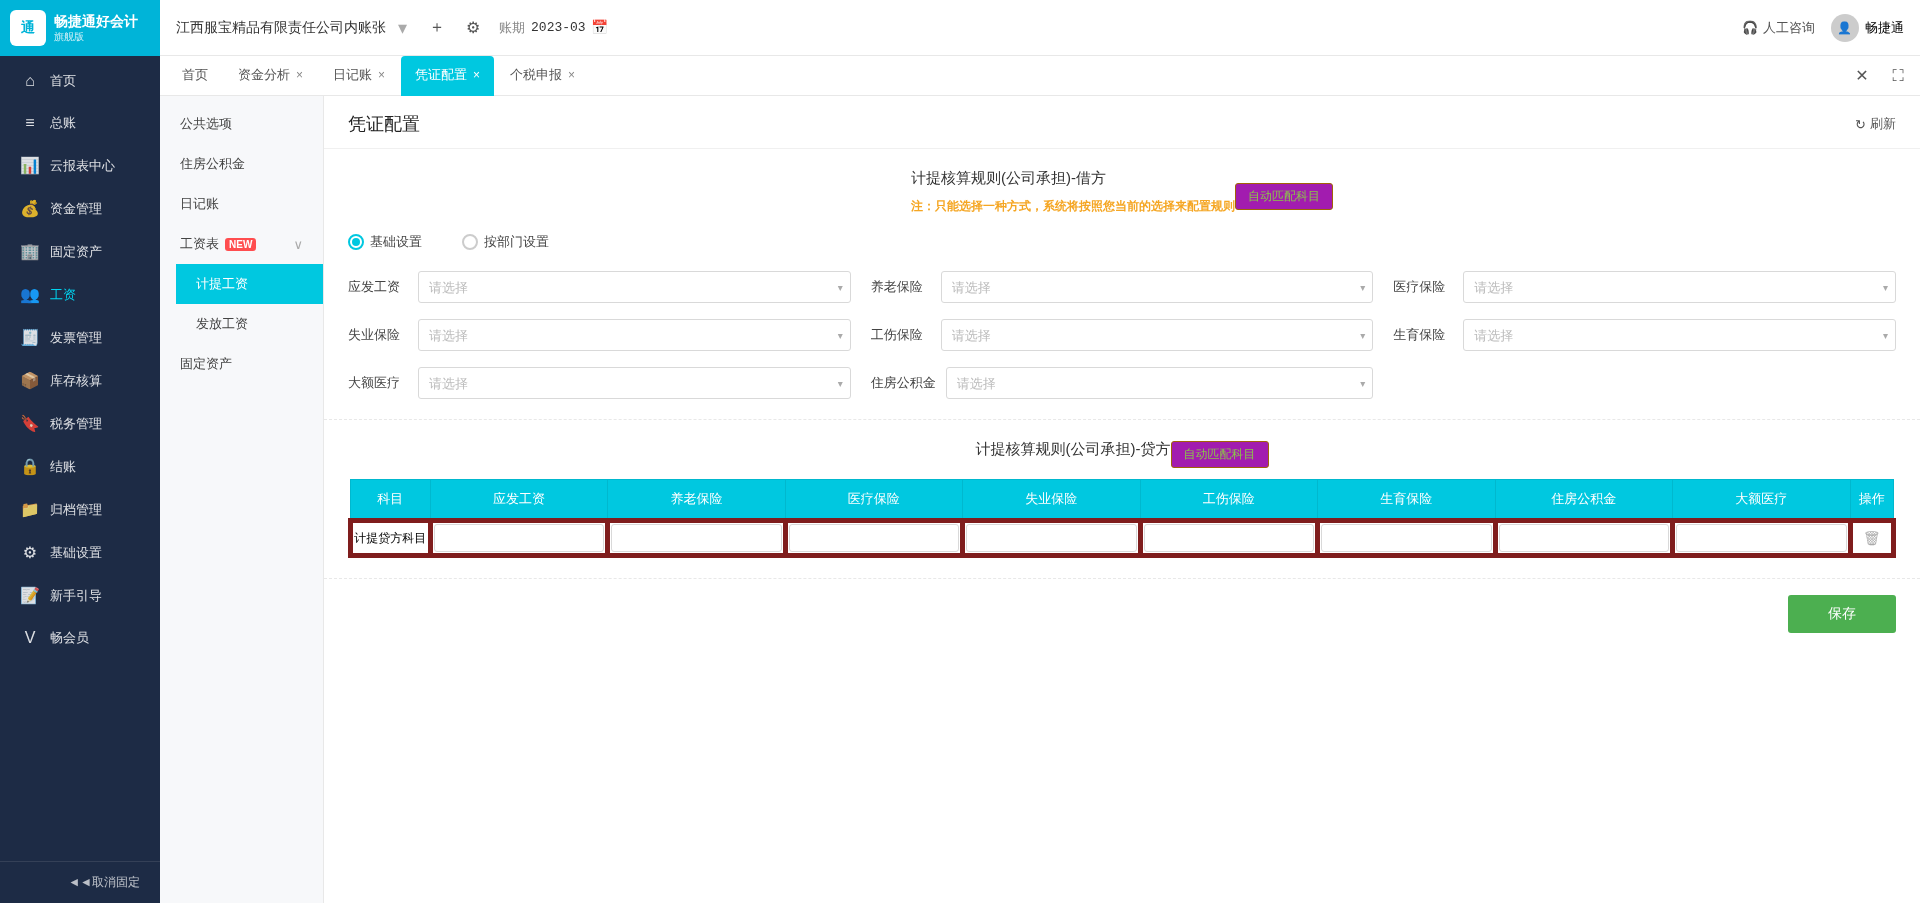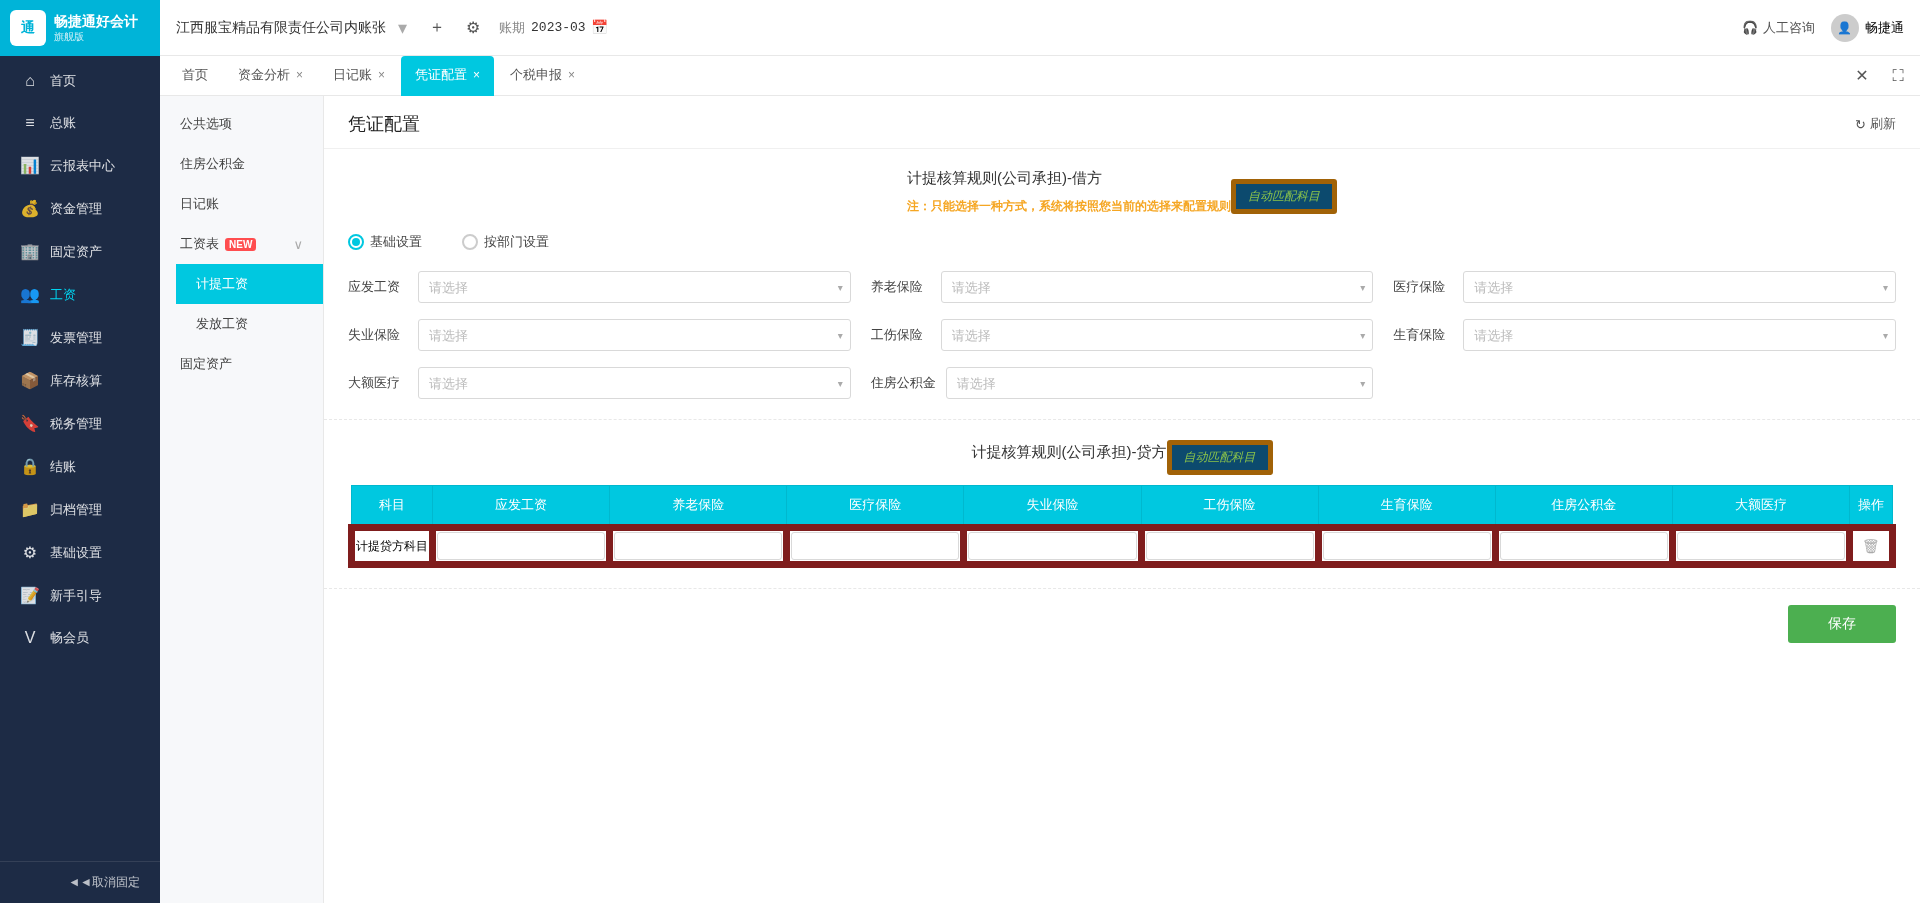--- a/index.html
+++ b/index.html
@@ -295,28 +295,27 @@
       margin-bottom: 8px;
       font-weight: bold;
     }
     .section-header-row {
       display: flex;
       align-items: center;
       justify-content: center;
       margin-bottom: 10px;
     }
     .auto-match-btn {
-      border: 5px solid #a16207;
+      border: 1px solid #a16207;
       color: #8bc34a;
-      background: #0c4a6e;
+      background: #a21caf;
       padding: 4px 12px;
       border-radius: 3px;
       cursor: pointer;
       font-size: 12px;
-      font-style: italic;
     }
 
     
     .radio-group {
       display: flex;
       gap: 40px;
       margin-bottom: 20px;
     }
     .radio-option {
       display: flex;
@@ -399,21 +398,21 @@
       background: #00c8e0;
       color: #fff;
       padding: 10px 8px;
       text-align: center;
       font-weight: normal;
       border: 1px solid #00b8ce;
     }
     .data-table td {
       padding: 1px;
       text-align: center;
-      border: 7px solid #7f1d1d;
+      border: 5px solid #7f1d1d;
       background: #fff;
     }
     .data-table td input {
       width: 100%;
       height: 28px;
       border: 1px solid #d9d9d9;
       border-radius: 3px;
       padding: 0 6px;
       font-size: 12px;
     }

